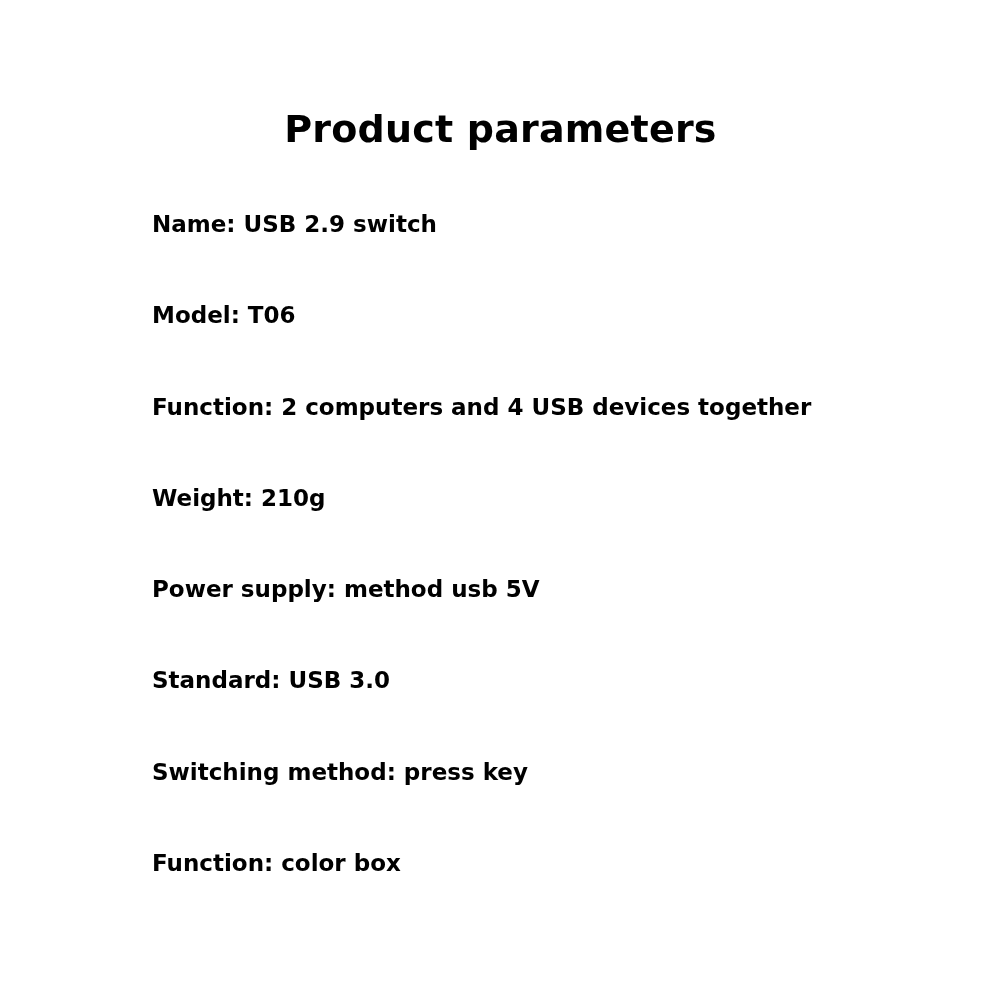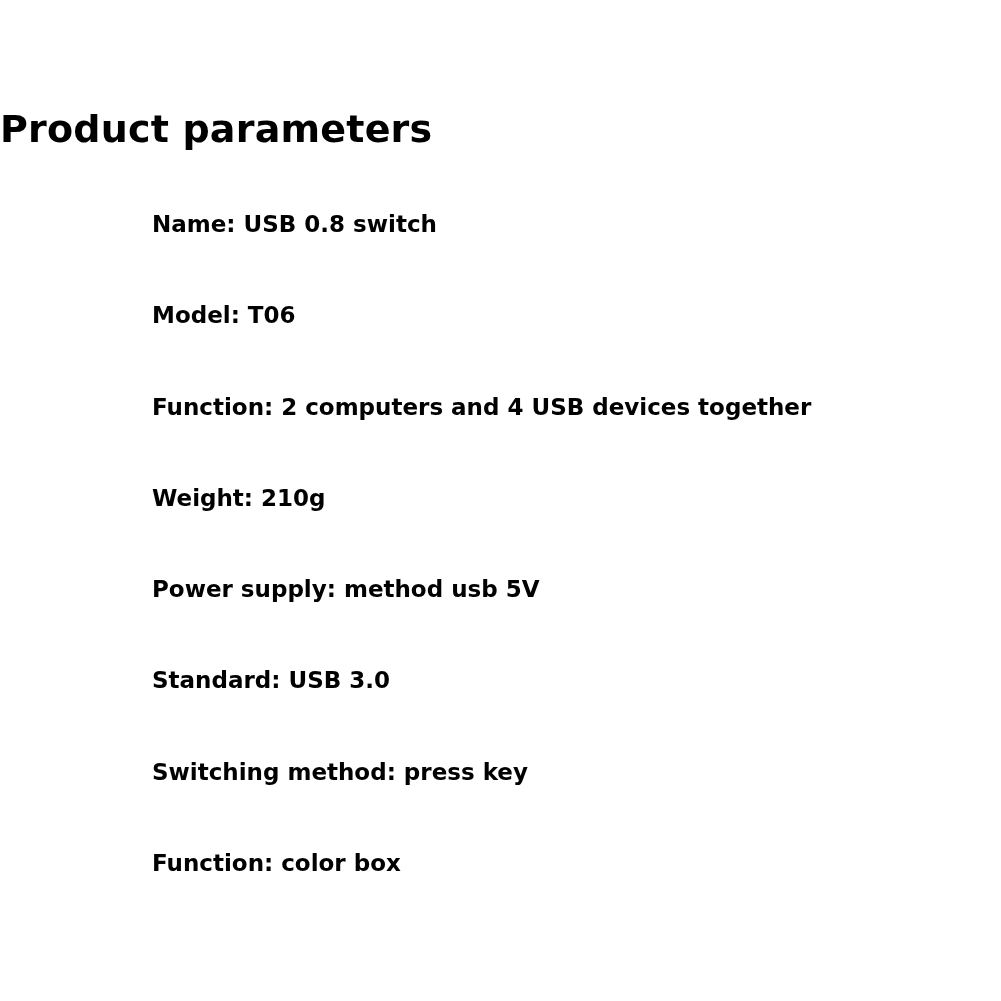--- a/index.html
+++ b/index.html
@@ -18,20 +18,21 @@
     position: relative;
     width: 1001px;
     height: 1001px;
     box-sizing: border-box;
   }
   .doc-title {
     position: absolute;
     top: 82px;
     left: 0;
     width: 1001px;
+    text-align: center;
     font-size: 38px;
     font-weight: 700;
     letter-spacing: 0.2px;
     color: #000000;
   }
   .spec-list {
     position: absolute;
     top: 212px;
     left: 152px;
     width: 800px;
@@ -52,21 +53,21 @@
   }
 </style>
 </head>
 <body>
 
 <div class="page">
 
   <h1 class="doc-title">Product parameters</h1>
 
   <ul class="spec-list">
-    <li class="spec-row">Name: USB 0.8 switch</li>
+    <li class="spec-row">Name: USB 2.9 switch</li>
     <li class="spec-row">Model: T06</li>
     <li class="spec-row">Function: 2 computers and 4 USB devices together</li>
     <li class="spec-row">Weight: 210g</li>
     <li class="spec-row">Power supply: method usb 5V</li>
     <li class="spec-row">Standard: USB 3.0</li>
     <li class="spec-row">Switching method: press key</li>
     <li class="spec-row">Function: color box</li>
   </ul>
 
 </div>

